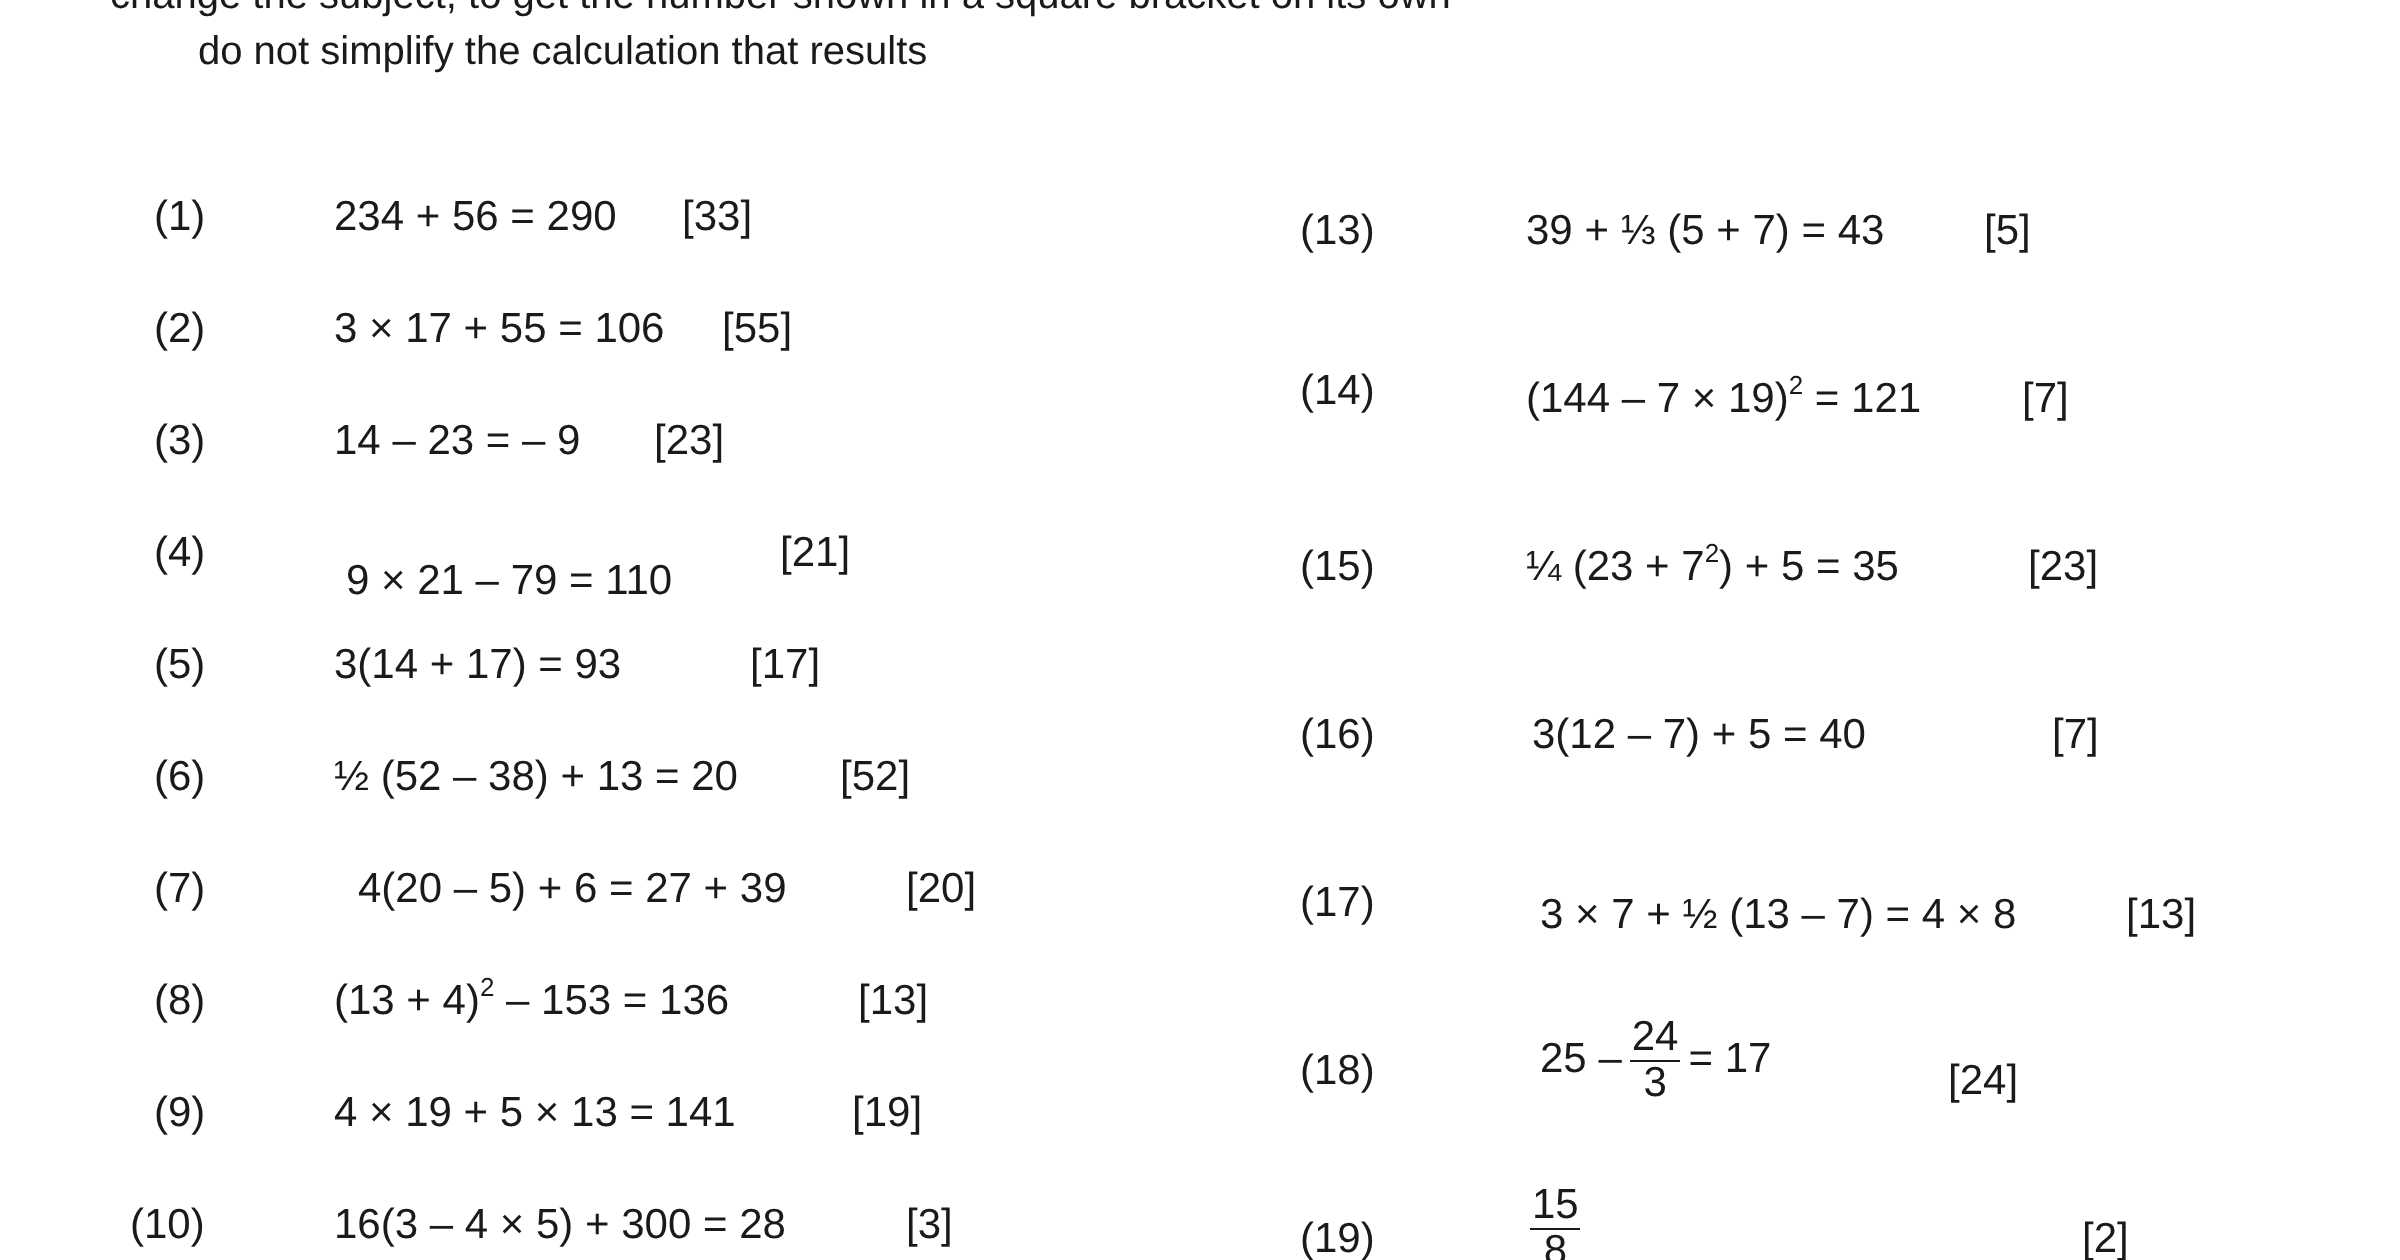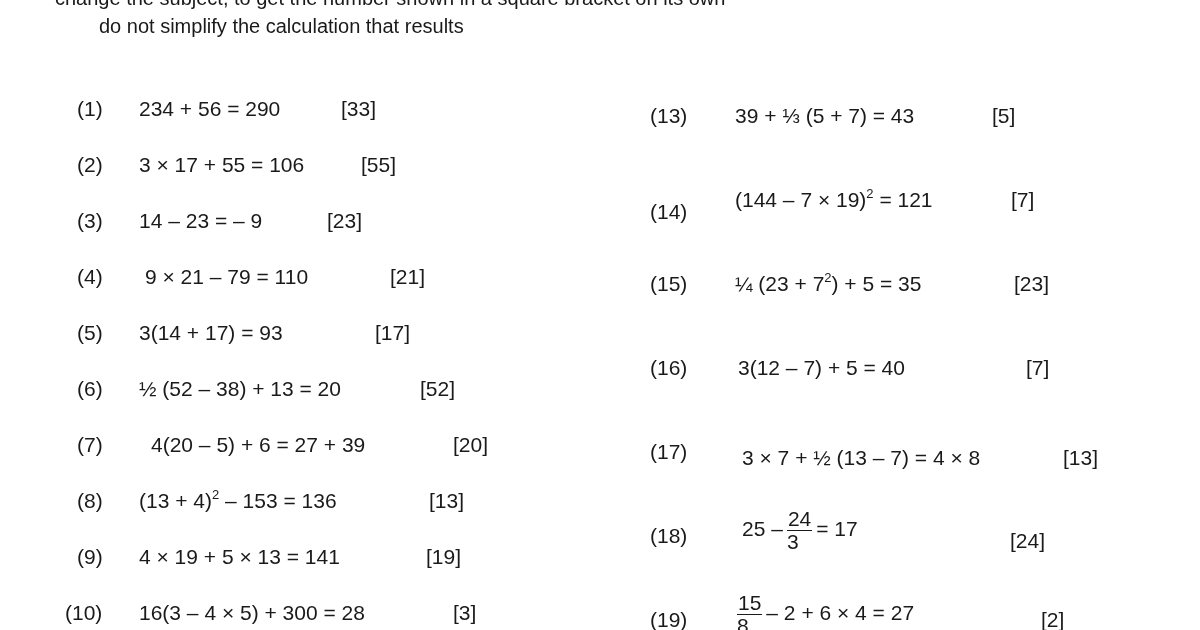--- a/index.html
+++ b/index.html
@@ -2,24 +2,24 @@
 <html><head>
 <meta charset="utf-8">
 <style>
   html, body { margin:0; padding:0; background:#ffffff; }
   body { width:1200px; height:630px; overflow:hidden; position:relative;
          font-family:"Liberation Sans", sans-serif; color:#1a1a1a; }
   .instr { position:absolute; left:55px; font-size:20px; line-height:24px; white-space:nowrap; }
   .instr.l1 { top:-14px; }
   .instr.l2 { top:14px;margin-left:44px; }
   .num { position:absolute; font-size:21px; white-space:nowrap; }
-  .expr { position:absolute; font-size:21px; white-space:nowrap; }
+  .expr { position:absolute; font-size:21px; white-space:nowrap;margin-left:28px; }
   .br { position:absolute; font-size:21px; white-space:nowrap; }
   sup { font-size:13px; vertical-align:9px; line-height:0; }
-  .frac { display:inline-block; vertical-align:middle; line-height:22px; margin:0 4px; }
+  .frac { display:inline-block; vertical-align:middle; text-align:center; line-height:22px; margin:0 4px; }
   .frac .n { display:block; border-bottom:1.5px solid #1a1a1a; padding:0 1px; }
   .frac .d { display:block; }
 </style>
 </head>
 <body>
 
 <div class="instr l1">change the subject, to get the number shown in a square bracket on its own</div>
 <div class="instr l2">do not simplify the calculation that results</div>
 
 <div>
@@ -32,21 +32,21 @@
   <span class="expr" style="left:139px;top:153px">3 × 17 + 55 = 106</span>
   <span class="br" style="left:361px;top:153px">[55]</span>
 </div>
 <div>
   <span class="num" style="left:77px;top:209px">(3)</span>
   <span class="expr" style="left:139px;top:209px">14 – 23 = – 9</span>
   <span class="br" style="left:327px;top:209px">[23]</span>
 </div>
 <div>
   <span class="num" style="left:77px;top:265px">(4)</span>
-  <span class="expr" style="left:145px;top:265px">9 × 21 – 79 = 110</span>
+  <span class="expr" style="left:145px;top:279px">9 × 21 – 79 = 110</span>
   <span class="br" style="left:390px;top:265px">[21]</span>
 </div>
 <div>
   <span class="num" style="left:77px;top:321px">(5)</span>
   <span class="expr" style="left:139px;top:321px">3(14 + 17) = 93</span>
   <span class="br" style="left:375px;top:321px">[17]</span>
 </div>
 <div>
   <span class="num" style="left:77px;top:377px">(6)</span>
   <span class="expr" style="left:139px;top:377px">½ (52 – 38) +  13 = 20</span>
@@ -72,21 +72,21 @@
   <span class="expr" style="left:139px;top:601px">16(3  –  4 × 5) + 300 = 28</span>
   <span class="br" style="left:453px;top:601px">[3]</span>
 </div>
 
 <div>
   <span class="num" style="left:650px;top:104px">(13)</span>
   <span class="expr" style="left:735px;top:104px">39  + ⅓ (5 + 7) =  43</span>
   <span class="br" style="left:992px;top:104px">[5]</span>
 </div>
 <div>
-  <span class="num" style="left:650px;top:200px">(14)</span>
+  <span class="num" style="left:650px;top:184px">(14)</span>
   <span class="expr" style="left:735px;top:188px"><span>(144  –  7 × 19)</span><sup>2</sup><span> = 121</span></span>
   <span class="br" style="left:1011px;top:188px">[7]</span>
 </div>
 <div>
   <span class="num" style="left:650px;top:272px">(15)</span>
   <span class="expr" style="left:735px;top:272px"><span>¼ (23 + 7</span><sup>2</sup><span>) + 5 = 35</span></span>
   <span class="br" style="left:1014px;top:272px">[23]</span>
 </div>
 <div>
   <span class="num" style="left:650px;top:356px">(16)</span>
@@ -94,19 +94,19 @@
   <span class="br" style="left:1026px;top:356px">[7]</span>
 </div>
 <div>
   <span class="num" style="left:650px;top:440px">(17)</span>
   <span class="expr" style="left:742px;top:446px">3 × 7 + ½ (13 – 7) = 4 × 8</span>
   <span class="br" style="left:1063px;top:446px">[13]</span>
 </div>
 <div>
   <span class="num" style="left:650px;top:524px">(18)</span>
   <span class="expr" style="left:742px;top:508px"><span>25  –</span><span class="frac"><span class="n">24</span><span class="d">3</span></span><span>= 17</span></span>
-  <span class="br" style="left:1010px;top:529px">[24]</span>
+  <span class="br" style="left:974px;top:529px">[24]</span>
 </div>
 <div>
   <span class="num" style="left:650px;top:608px">(19)</span>
-  <span class="expr" style="left:733px;top:592px"><span class="frac"><span class="n">15</span><span class="d">8</span></span><span>– 2 + 6 × 4 = 27</span></span>
+  <span class="expr" style="left:733px;top:592px"><span class="frac"><span class="n">15</span><span class="d">8</span></span></span>
   <span class="br" style="left:1041px;top:608px">[2]</span>
 </div>
 
 </body></html>

